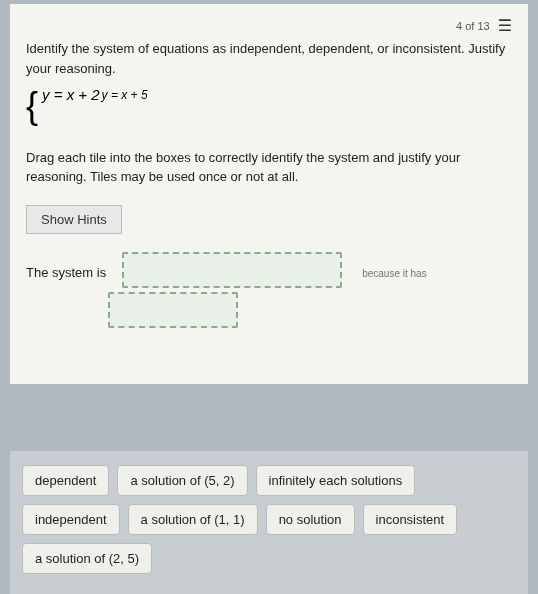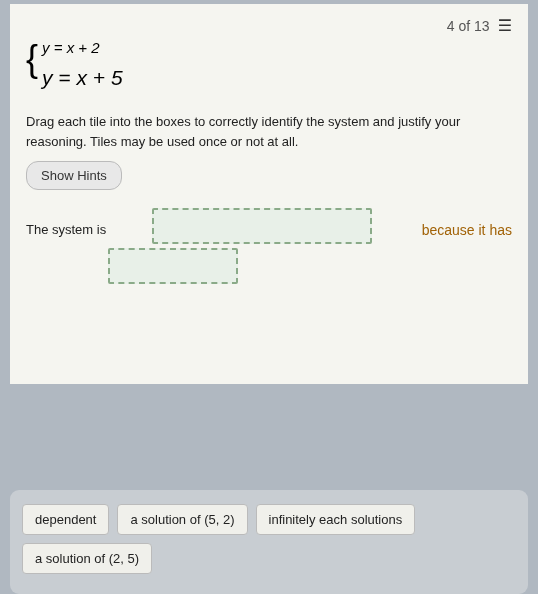--- a/index.html
+++ b/index.html
@@ -24,21 +24,21 @@
     }
 
     .top-bar {
       display: flex;
       justify-content: flex-end;
       align-items: center;
       margin-bottom: 4px;
     }
 
     .page-indicator {
-      font-size: 14px;
+      font-size: 11px;
       color: #555;
       margin-right: 8px;
     }
 
     .menu-icon {
       font-size: 16px;
       color: #333;
       cursor: pointer;
     }
 
@@ -58,27 +58,28 @@
       font-size: 13px;
       color: #222;
       line-height: 1.5;
       margin-bottom: 10px;
       margin-top: 22px;
     }
 
     .show-hints-btn {
       background: #e8e8e8;
       border: 1.5px solid #bbb;
-      border-radius: 12px;
+      border-radius: 0;
       padding: 6px 14px;
       font-size: 13px;
       color: #333;
       cursor: pointer;
       margin-bottom: 18px;
       display: inline-block;
+      margin-top: 8px;
     }
 
     .system-label {
       font-size: 13px;
       color: #222;
       margin-top: 6px;
       white-space: nowrap;
     }
 
     .drop-zone {
@@ -92,51 +93,49 @@
     .drop-zone-wide {
       min-width: 220px;
     }
 
     .drop-zone-small {
       min-width: 130px;
       height: 36px;
     }
 
     .because-text {
-      font-size: 14px;
-      color: #a16207;
+      font-size: 10px;
+      color: #737373;
       margin-top: 8px;
       margin-left: 4px;
       white-space: nowrap;
     }
 
     .system-row {
       display: flex;
       align-items: center;
       gap: 16px;
-      justify-content: space-between;
     }
 
     .second-row {
       display: flex;
       align-items: center;
       gap: 4px;
       margin-top: 4px;
       margin-left: 82px;
     }
 
     .tiles-section {
       background: #c8cdd2;
       padding: 14px 12px 12px 12px;
       width: 518px;
       margin: 0 auto;
       position: absolute;
       bottom: 0;
       left: 10px;
-      border-radius: 9px;
     }
 
     .tiles-row {
       display: flex;
       gap: 8px;
       margin-bottom: 8px;
       align-items: center;
       flex-wrap: nowrap;
     }
 
@@ -158,42 +157,43 @@
     }
 
     .eq-group {
       display: flex;
       align-items: flex-start;
       margin-bottom: 8px;
     }
 
     .eq-lines {
       display: flex;
-      flex-direction: column;
-      gap: 10px;
+      flex-direction: row;
+      gap: 2px;
     }
   </style>
 </head>
 <body>
 
 <div class="card">
   <div class="top-bar">
     <span class="page-indicator">4 of 13</span>
     <span class="menu-icon">☰</span>
   </div>
 
+  <div class="question-text">Identify the system of equations as independent, dependent, or inconsistent. Justify your reasoning.</div>
 
   <div class="eq-group">
     <span style="font-size:36px; line-height:1.1; margin-right:4px; font-style:normal;">{</span>
     <div class="eq-lines">
       <div class="eq-line">
         <span style="font-style:italic; font-size:15px;">y = x + 2</span>
       </div>
       <div class="eq-line">
-        <span style="font-style:italic; font-size:21px;">y = x + 5</span>
+        <span style="font-style:italic; font-size:12px;">y = x + 5</span>
       </div>
     </div>
   </div>
 
   <div class="drag-text">Drag each tile into the boxes to correctly identify the system and justify your reasoning. Tiles may be used once or not at all.</div>
 
   <button class="show-hints-btn">Show Hints</button>
 
   
   <div>
@@ -207,16 +207,22 @@
     </div>
   </div>
 </div>
 
 <div class="tiles-section">
   <div class="tiles-row">
     <div class="tile">dependent</div>
     <div class="tile">a solution of (5,&nbsp;2)</div>
     <div class="tile">infinitely each solutions</div>
   </div>
+  <div class="tiles-row">
+    <div class="tile">independent</div>
+    <div class="tile">a solution of (1,&nbsp;1)</div>
+    <div class="tile">no solution</div>
+    <div class="tile">inconsistent</div>
+  </div>
   <div class="tiles-row tiles-row-center">
     <div class="tile">a solution of (2,&nbsp;5)</div>
   </div>
 </div>
 
 </body></html>

